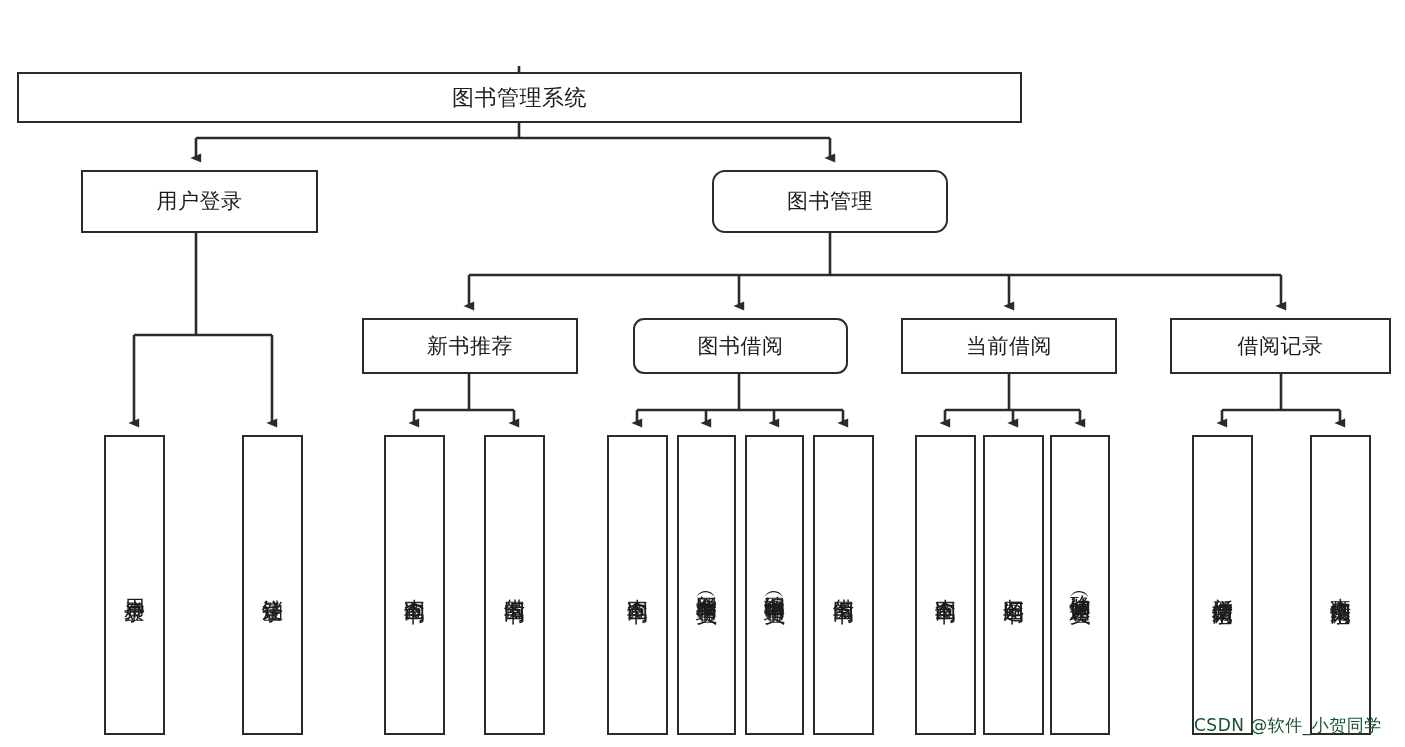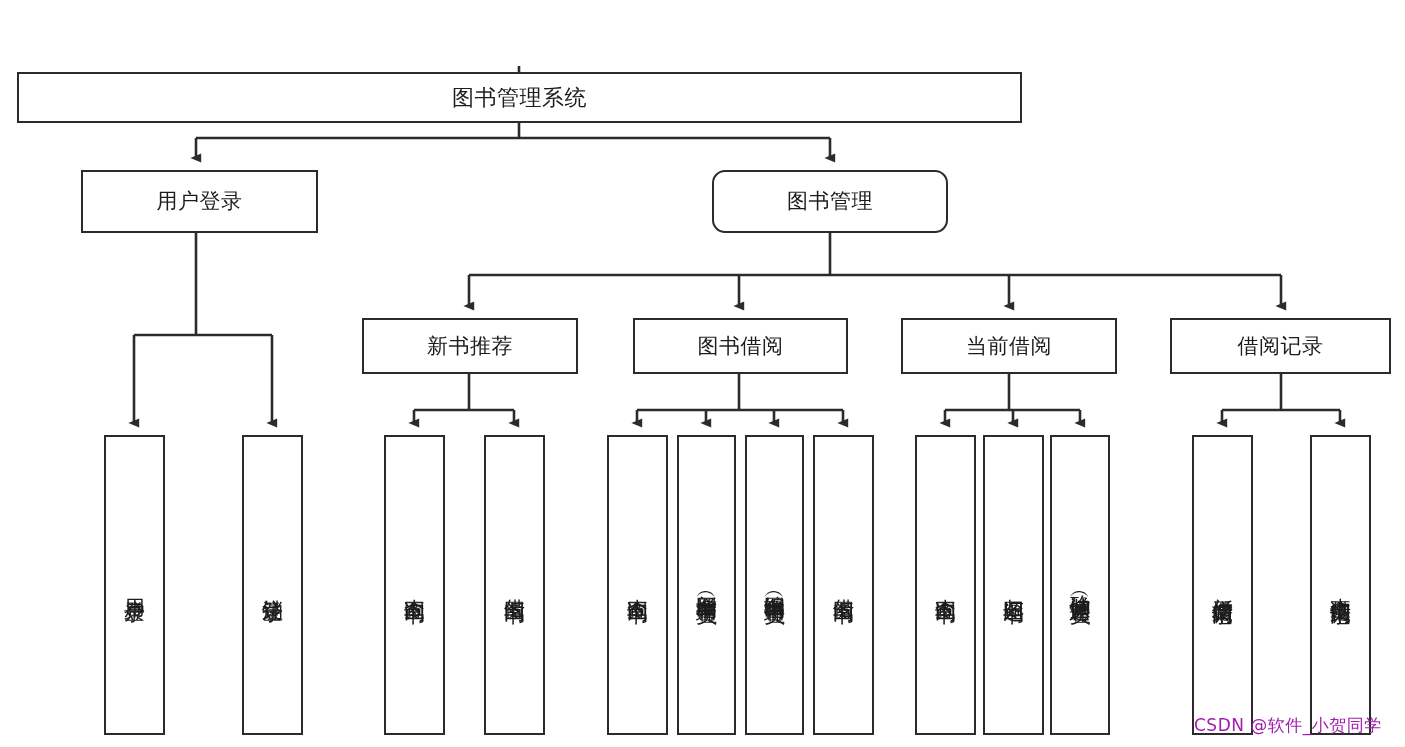--- a/index.html
+++ b/index.html
@@ -62,21 +62,21 @@
     line-height: 1.05;
     letter-spacing: 1.5px;
     white-space: normal;
     max-height: 272px;
   }
   #watermark {
     position: absolute;
     left: 1194px;
     top: 714px;
     font-size: 17px;
-    color: #a21caf;
+    color: #14532d;
     white-space: nowrap;
     letter-spacing: 0.5px;
     user-select: none;
   }
 </style>
 </head>
 <body>
 
 <div id="diagram-root">
 
@@ -137,21 +137,21 @@
   <div class="node h" style="left:81px; top:170px; width:237px; height:63px;">
     <span class="label">用户登录</span>
   </div>
   <div class="node h" style="left:712px; top:170px; width:236px; height:63px;border-radius:13px;">
     <span class="label">图书管理</span>
   </div>
 
   <div class="node h" style="left:362px; top:318px; width:216px; height:56px;justify-content:center;">
     <span class="label">新书推荐</span>
   </div>
-  <div class="node h" style="left:633px; top:318px; width:215px; height:56px;">
+  <div class="node h" style="left:633px; top:318px; width:215px; height:56px;border-radius:11px;">
     <span class="label">图书借阅</span>
   </div>
   <div class="node h" style="left:1170px; top:318px; width:221px; height:56px;">
     <span class="label">借阅记录</span>
   </div>
   <div class="node h" style="left:901px; top:318px; width:216px; height:56px;">
     <span class="label">当前借阅</span>
   </div>
 
   <div class="node v" style="left:104px; top:435px; width:61px; height:300px;">

